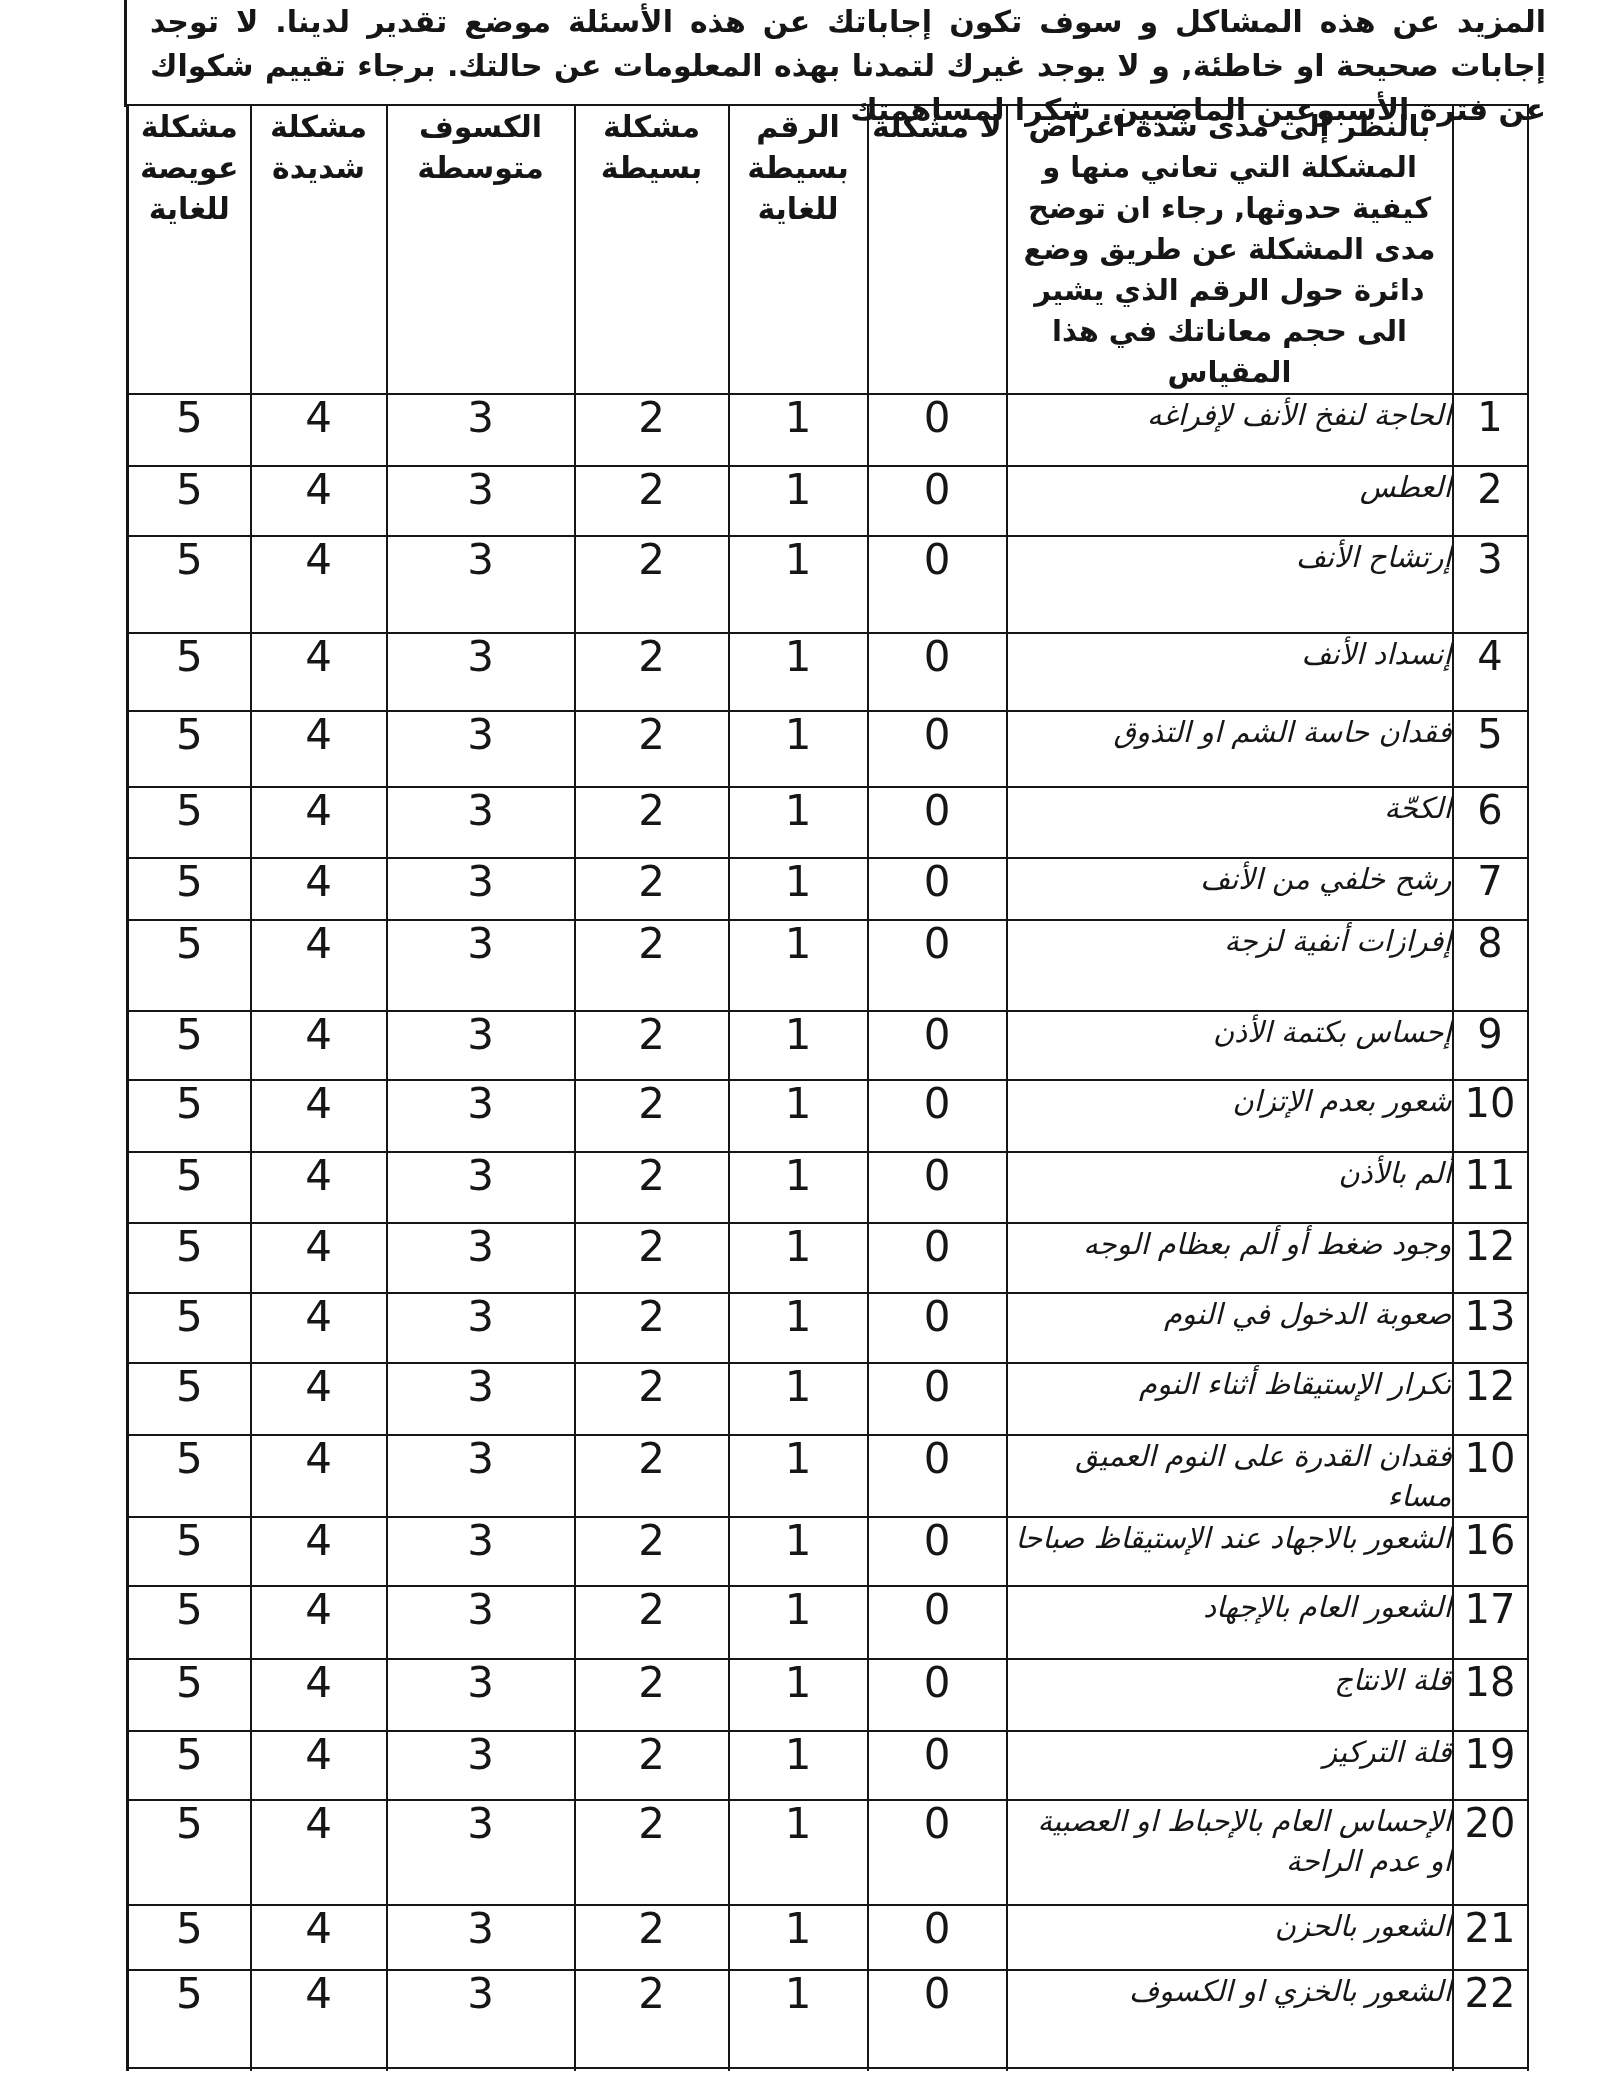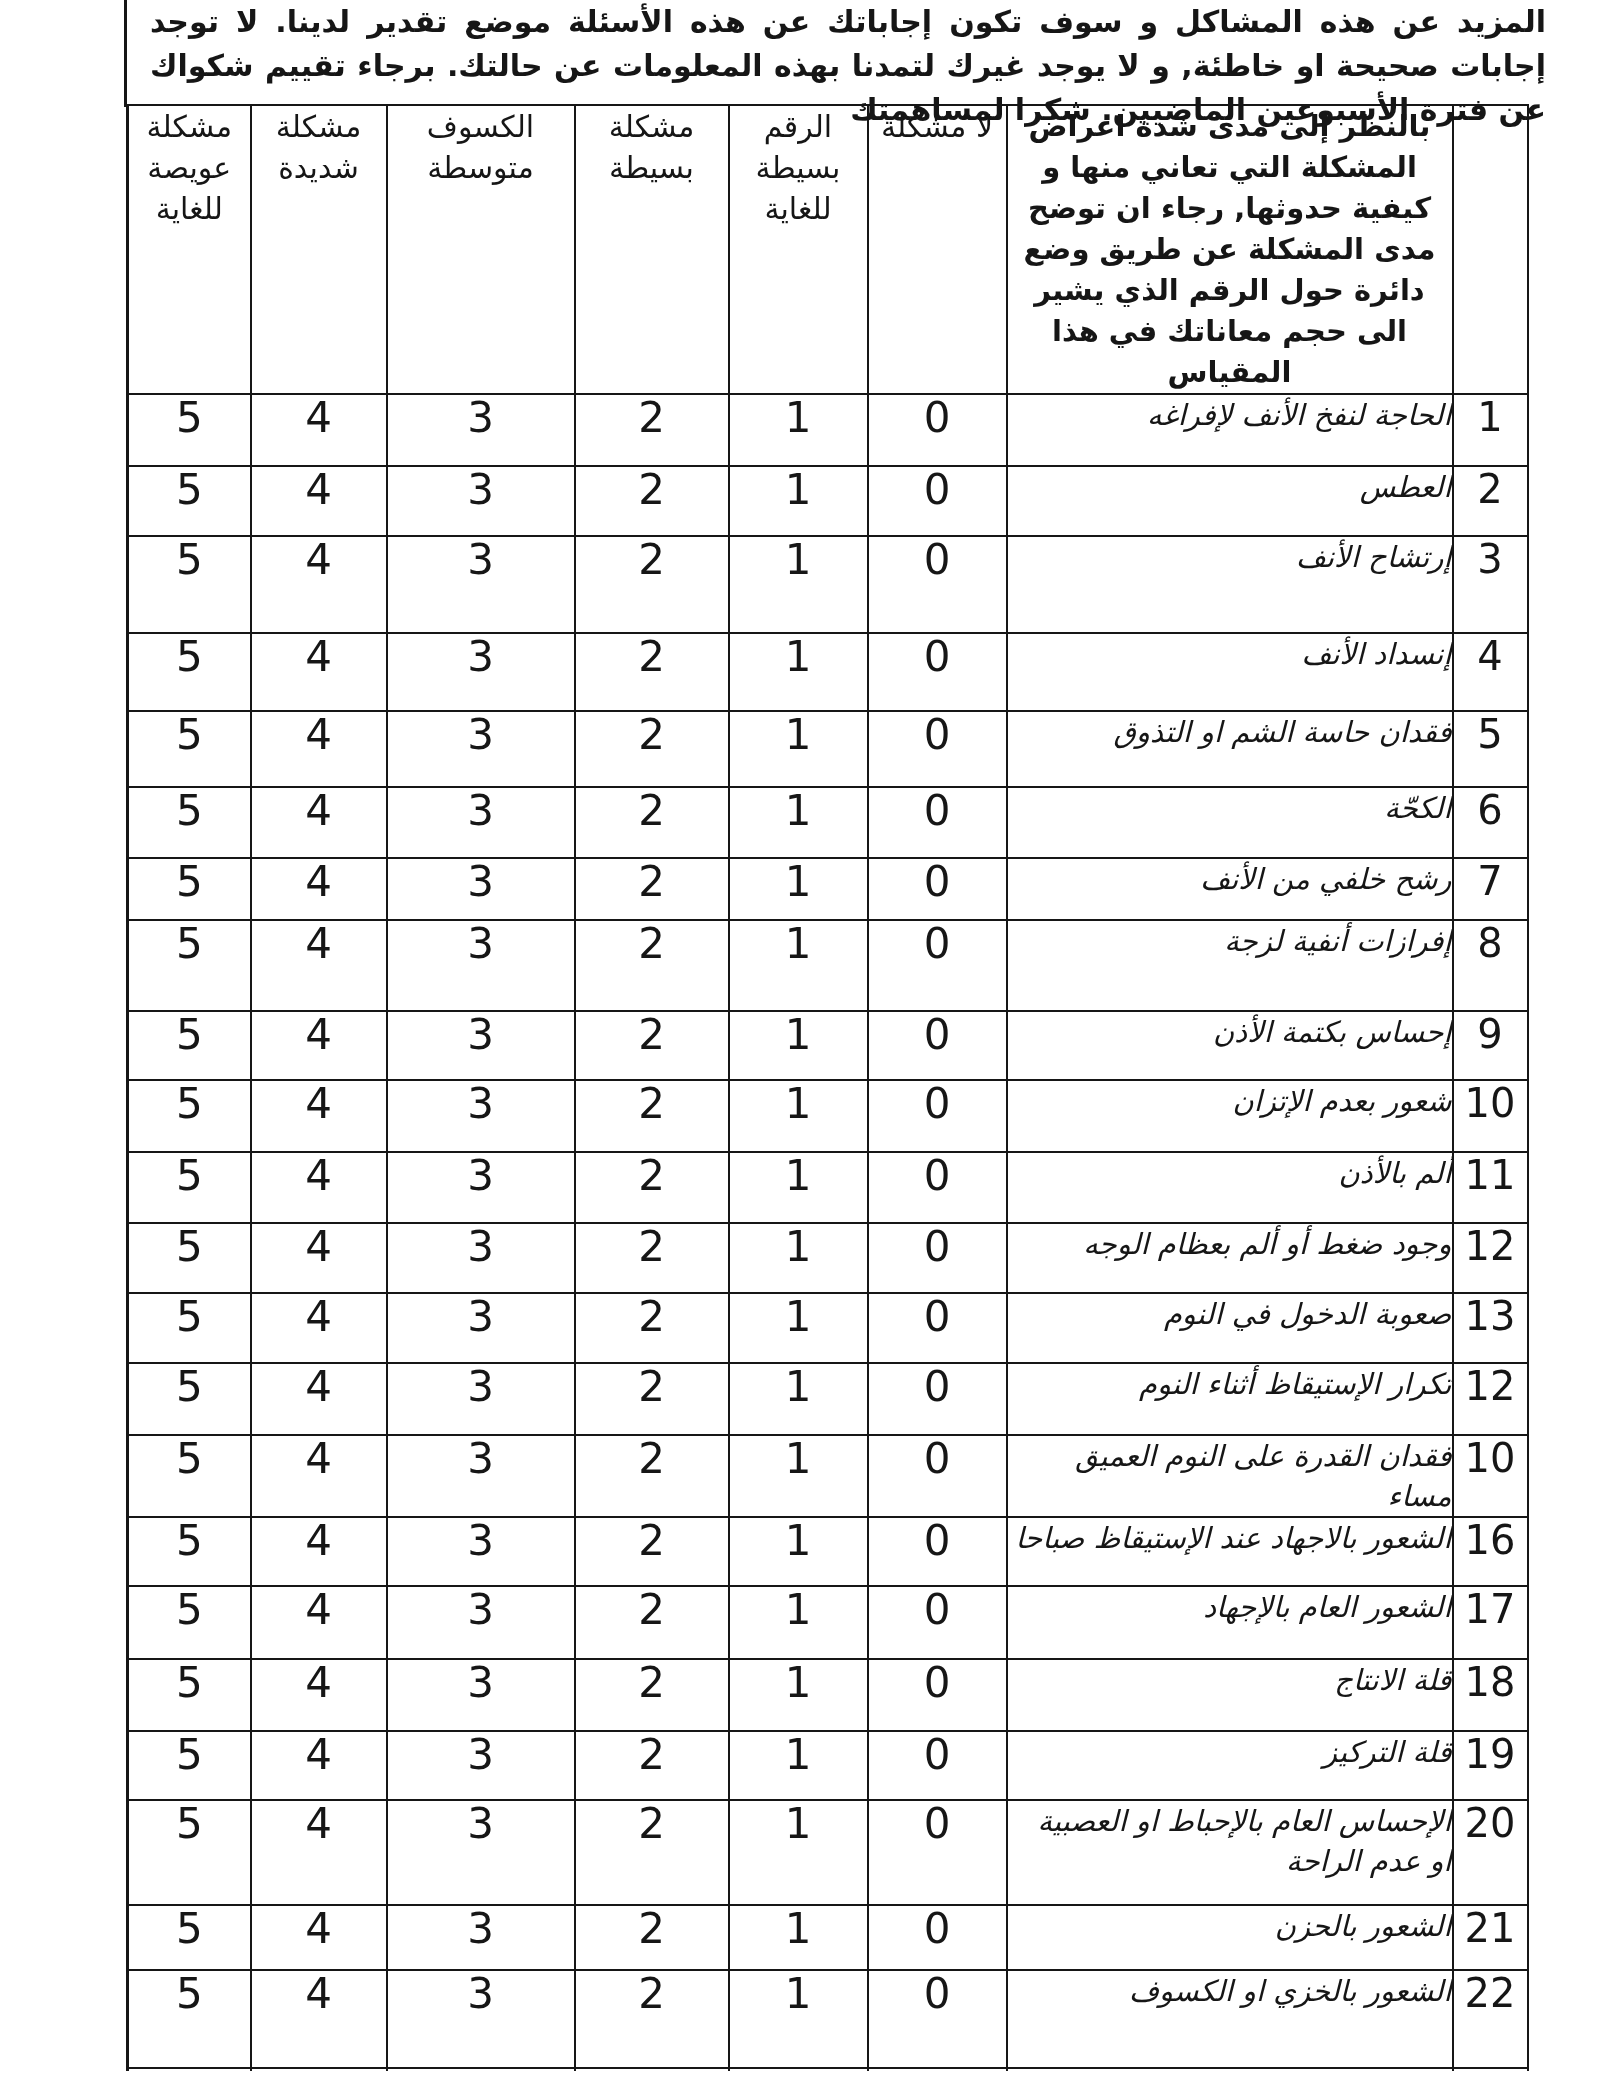--- a/index.html
+++ b/index.html
@@ -36,21 +36,21 @@
     overflow:hidden;
   }
   
   thead th{border-top:3px solid #161616;border-bottom:3px solid #161616;}
   table.form tr > *:last-child{border-left-width:3px;}   
   td.rowno, th.rowno{border-right:none;}                 
   tr.total td{border-bottom-width:3px;}
   tr.total td.rowno{border-bottom:none;border-top-width:2px;}
   
   th.scale-hdr{
-    font-weight:normal;font-size:30px;line-height:41px;
+    font-weight:bold;font-size:30px;line-height:41px;
     text-align:center;padding-top:6px;
   }
   th.q-hdr{
     font-weight:bold;font-size:29px;line-height:41px;
     text-align:center;padding:6px 12px 0 12px;
   }
   
   td.score{
     text-align:center;
     font-size:42px;line-height:46px;

